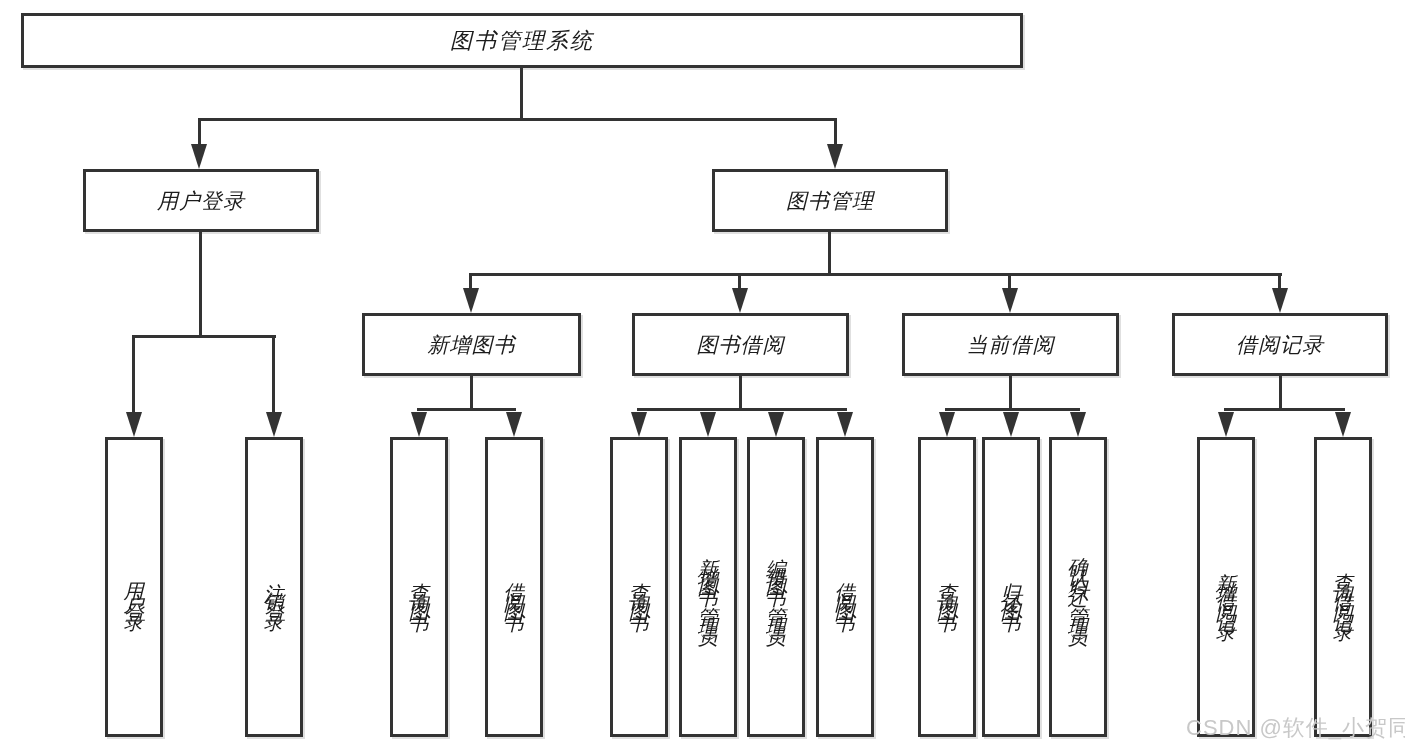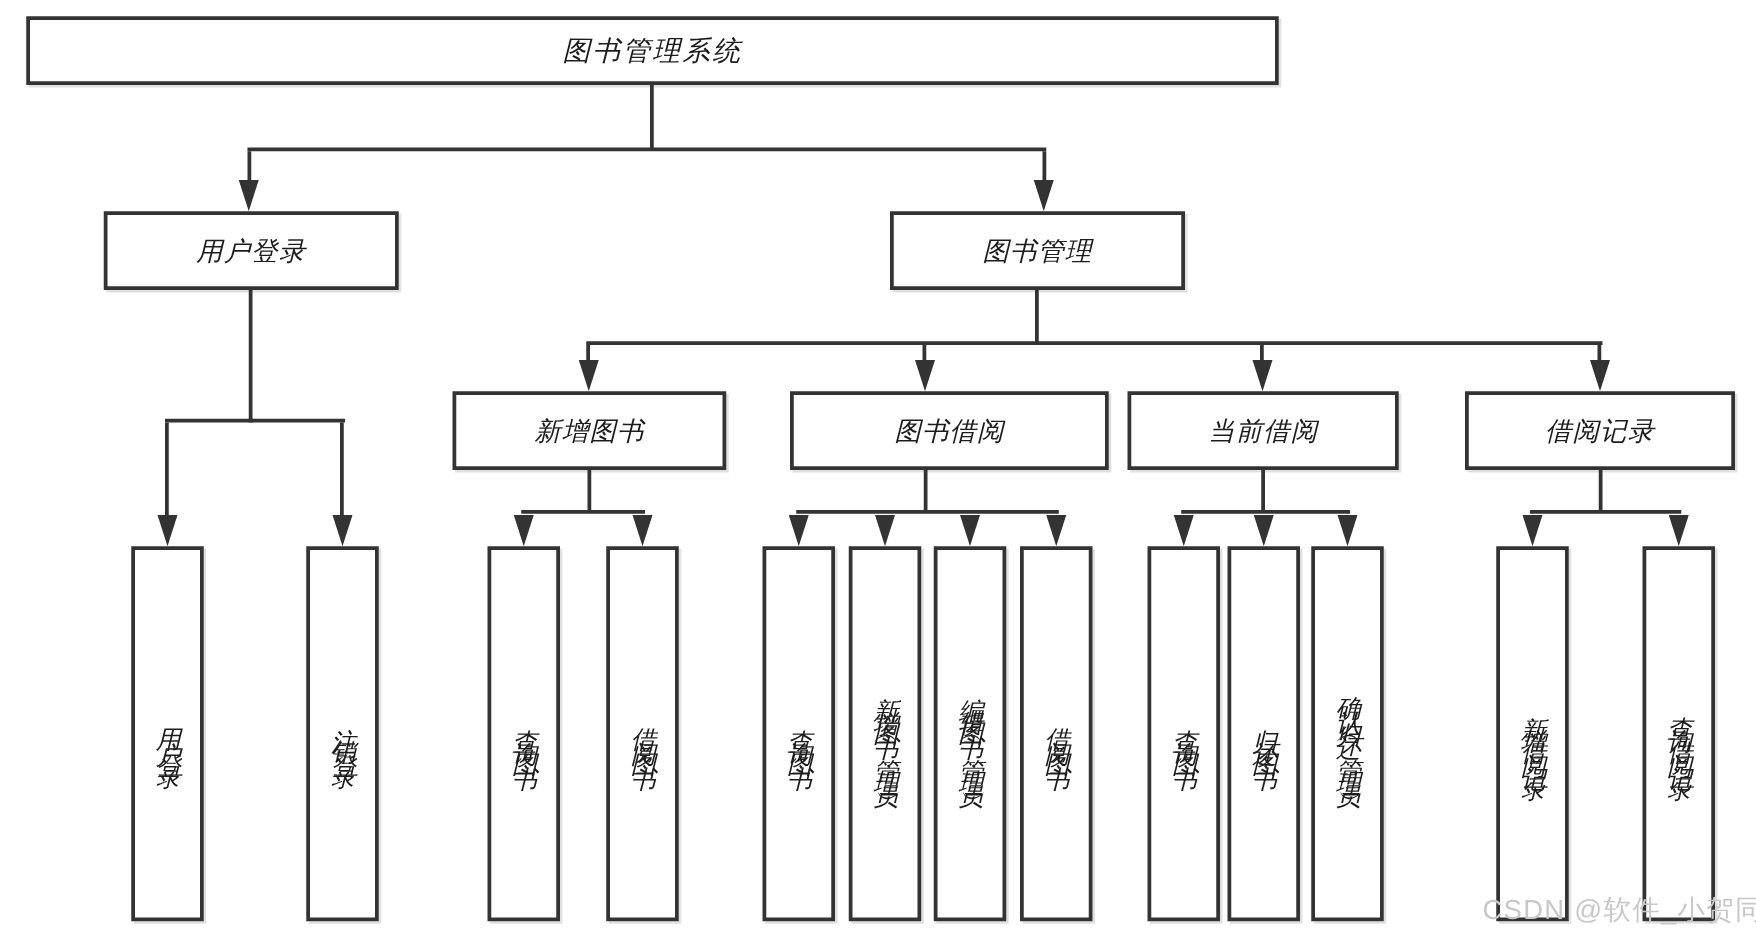--- a/index.html
+++ b/index.html
@@ -77,21 +77,21 @@
   <div class="vline" style="left:738px;top:276px;height:16px;"></div>
   <div class="arrow" style="left:732px;top:288px;"></div>
   <div class="vline" style="left:1008px;top:276px;height:16px;"></div>
   <div class="arrow" style="left:1002px;top:288px;"></div>
   <div class="vline" style="left:1278px;top:276px;height:16px;"></div>
   <div class="arrow" style="left:1272px;top:288px;"></div>
 
   <div class="node" style="left:362px;top:313px;width:219px;height:63px;">
     <span>新增图书</span>
   </div>
-  <div class="node" style="left:632px;top:313px;width:255px;height:63px;">
+  <div class="node" style="left:632px;top:313px;width:217px;height:63px;">
     <span>图书借阅</span>
   </div>
   <div class="node" style="left:902px;top:313px;width:217px;height:63px;">
     <span>当前借阅</span>
   </div>
   <div class="node" style="left:1172px;top:313px;width:216px;height:63px;">
     <span>借阅记录</span>
   </div>
 
   <div class="vline" style="left:470px;top:376px;height:34px;"></div>

